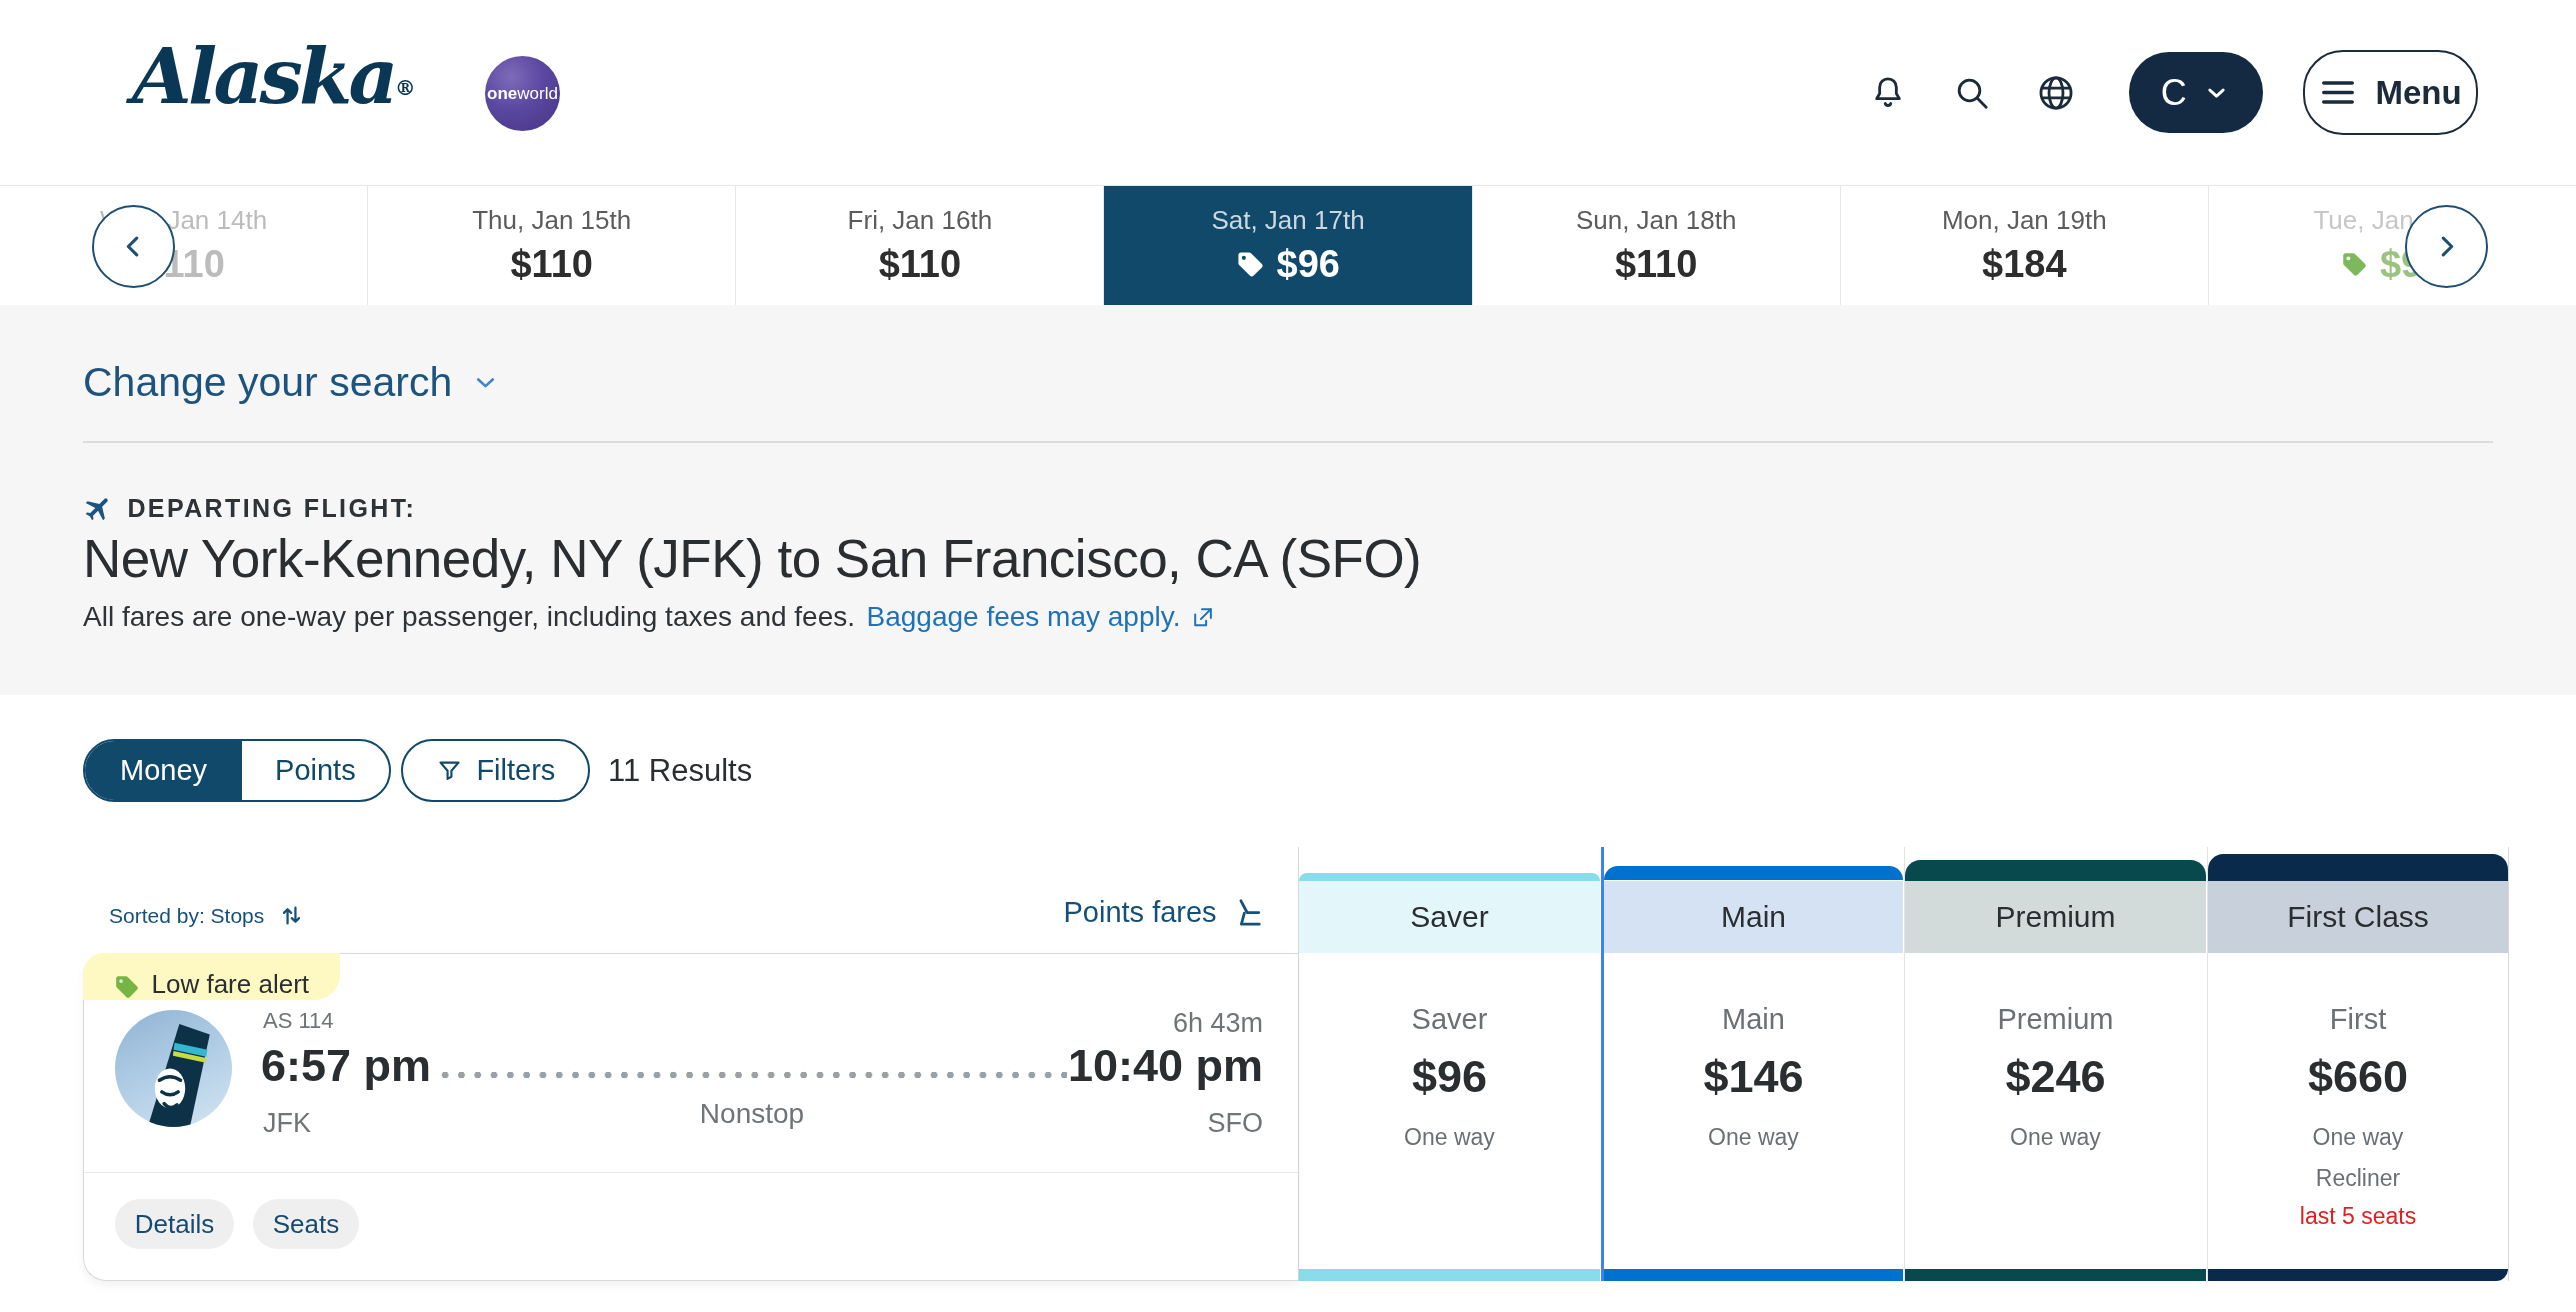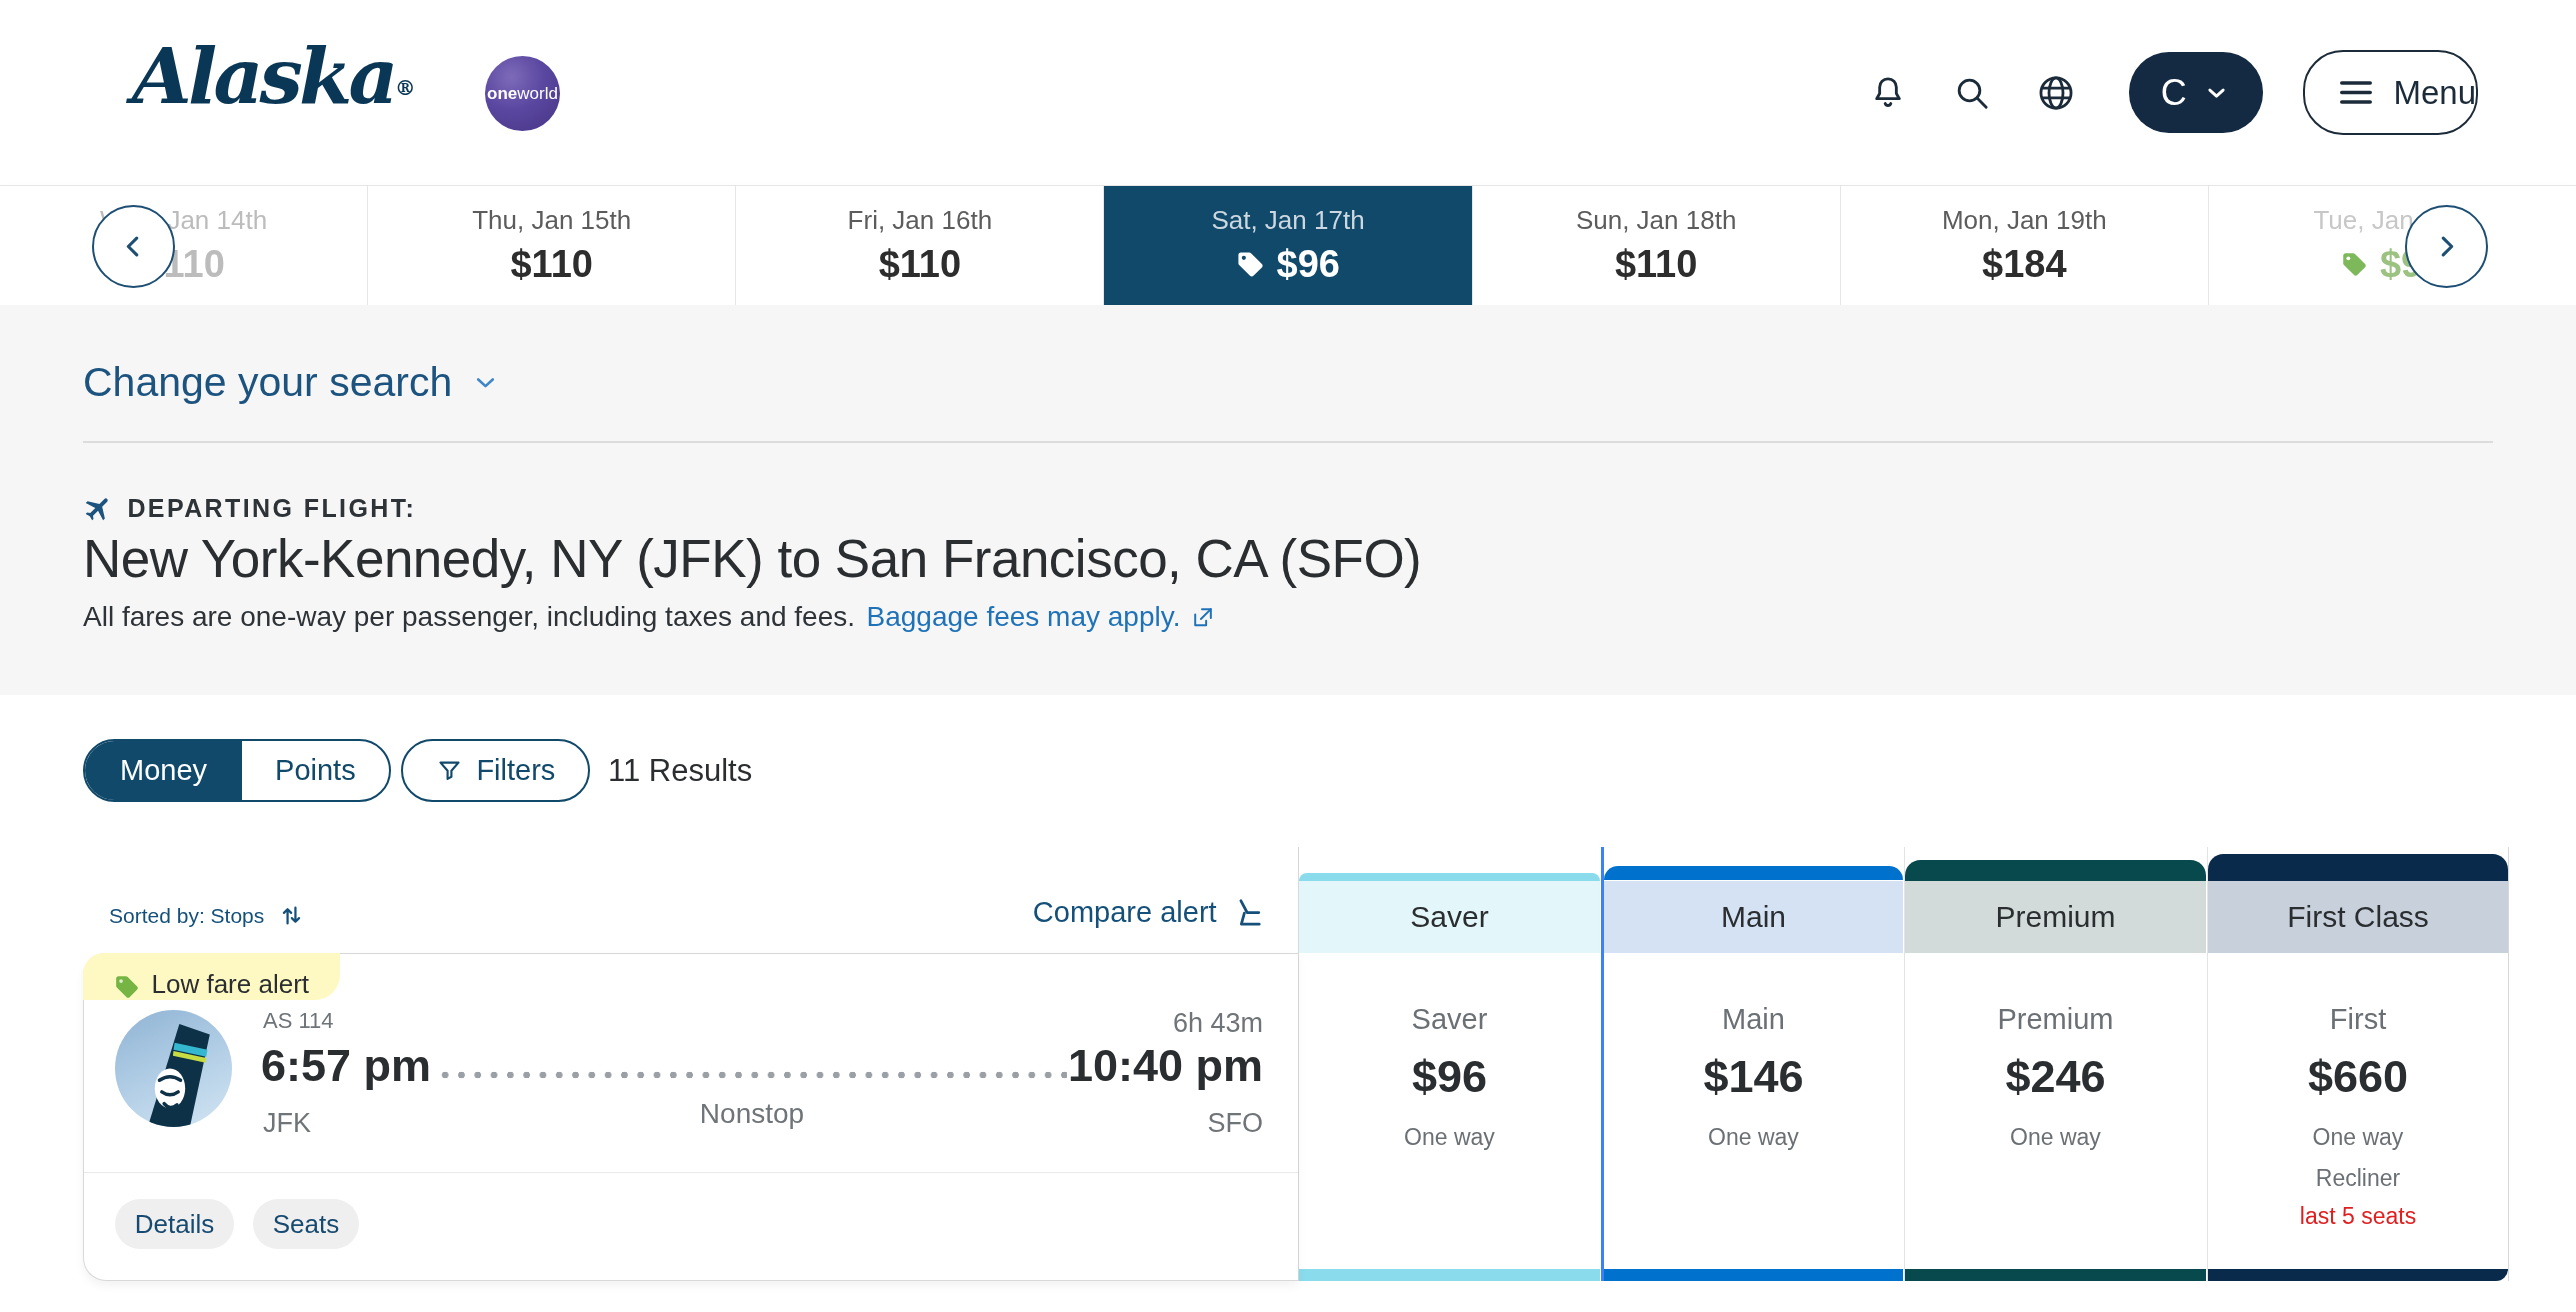--- a/index.html
+++ b/index.html
@@ -14,21 +14,21 @@
   .logo .reg{font-size:21px;font-style:normal;vertical-align:7.7px;letter-spacing:0;}
   .oneworld{position:absolute;left:485px;top:56px;width:75px;height:75px;border-radius:50%;
         background:radial-gradient(circle at 35% 28%,#7d6bb9 0%,#5a47a0 45%,#473585 100%);
         color:#fff;display:flex;align-items:center;justify-content:center;font-size:17px;}
   .oneworld b{font-weight:bold;}
   .header-actions{position:absolute;right:98px;top:0;height:185px;display:flex;align-items:center;gap:40px;}
   .icon-btn{width:44px;height:44px;display:flex;align-items:center;justify-content:center;background:none;border:none;padding:0;}
   .avatar-pill{width:134px;height:81px;border-radius:40px;background:#132a42;color:#fff;
         display:flex;align-items:center;justify-content:center;gap:15.4px;font-size:36px;margin-left:11.5px;}
   .menu-pill{width:171px;height:81px;border-radius:40px;border:2.9px solid #1c2b39;background:#fff;
-        display:flex;align-items:center;justify-content:flex-end;gap:18px;font-size:33px;color:#1c2b39;}
+        display:flex;align-items:center;justify-content:center;gap:18px;font-size:33px;color:#1c2b39;font-weight:bold;}
 
   
   .date-strip{position:absolute;top:185px;left:0;width:2576px;height:119px;display:flex;background:#fff;
         border-top:1px solid #e6e6e6;border-bottom:1px solid #dcdcdc;box-shadow:0 5.8px 9.6px rgba(0,0,0,.08);}
   .date-cell{flex:1;display:flex;flex-direction:column;align-items:center;justify-content:center;gap:6.7px;
         border-right:1px solid #e6e6e6;cursor:pointer;}
   .date-cell:last-child{border-right:none;}
   .dc-label{font-size:26px;color:#5c5c5c;}
   .dc-price{font-size:38px;font-weight:600;color:#2d2d2d;display:flex;align-items:center;gap:11.5px;}
   .date-cell.disabled .dc-label,.date-cell.disabled .dc-price{color:#bcbcbc;}
@@ -286,21 +286,21 @@
   <div class="sorted-by">
     <span>Sorted by: Stops</span>
     <span>
       <svg width="27" height="27" viewBox="0 0 24 24" fill="none" stroke="#14507a" stroke-width="2" stroke-linecap="round" stroke-linejoin="round">
           <path d="M8.5 19V6.5M8.5 6.5L5.3 9.7M8.5 6.5l3.2 3.2"></path>
           <path d="M15.5 5v12.5M15.5 17.5l-3.2-3.2M15.5 17.5l3.2-3.2"></path>
         </svg>
     </span>
   </div>
   <div class="compare">
-    <span>Compare alert</span>
+    <span>Points fares</span>
     <span>
       <svg width="33" height="33" viewBox="0 0 24 24" fill="none" stroke="#14507a" stroke-width="2" stroke-linecap="round" stroke-linejoin="round">
           <path d="M6.5 3.5l4.5 8.5h8.5"></path>
           <path d="M9 12.5l-2.2 8h13"></path>
         </svg>
     </span>
   </div>
 
   <div class="fare-cols">
     <div class="fcol c0">

